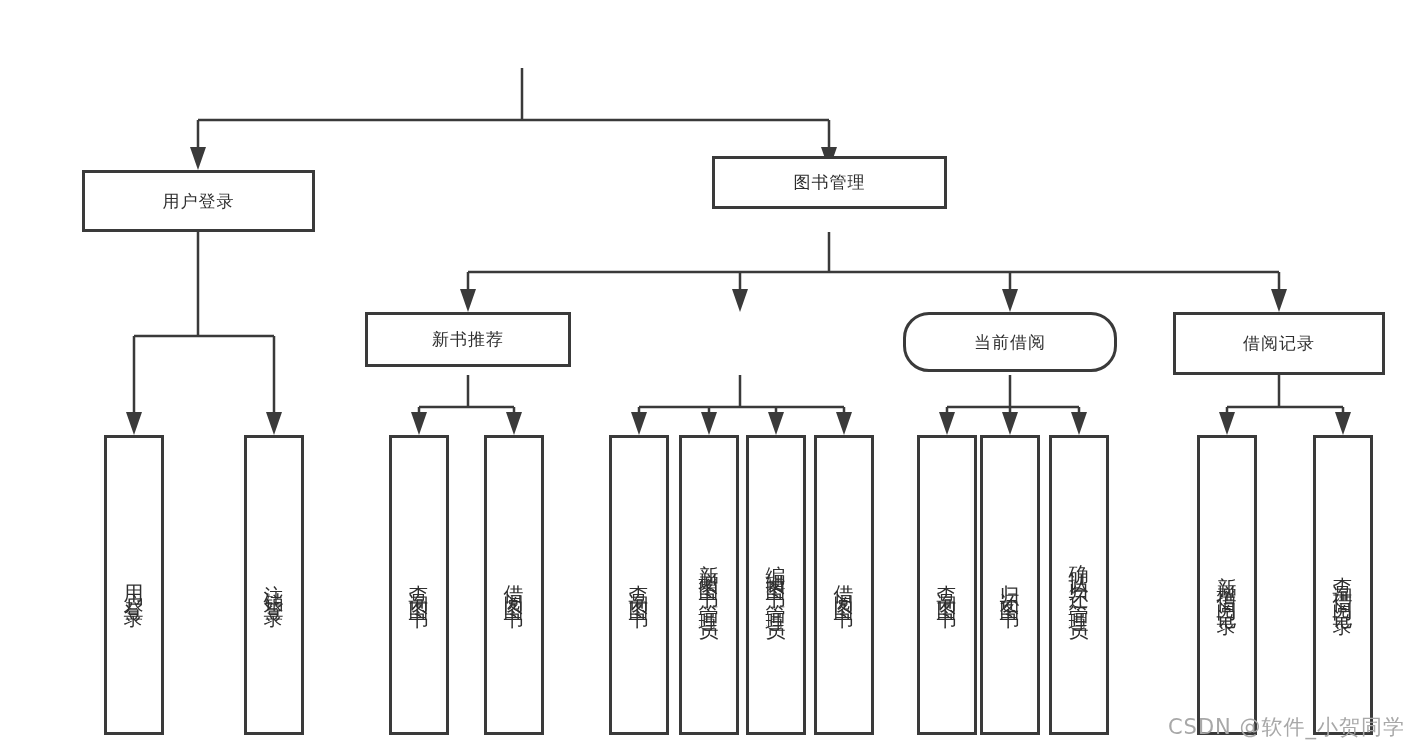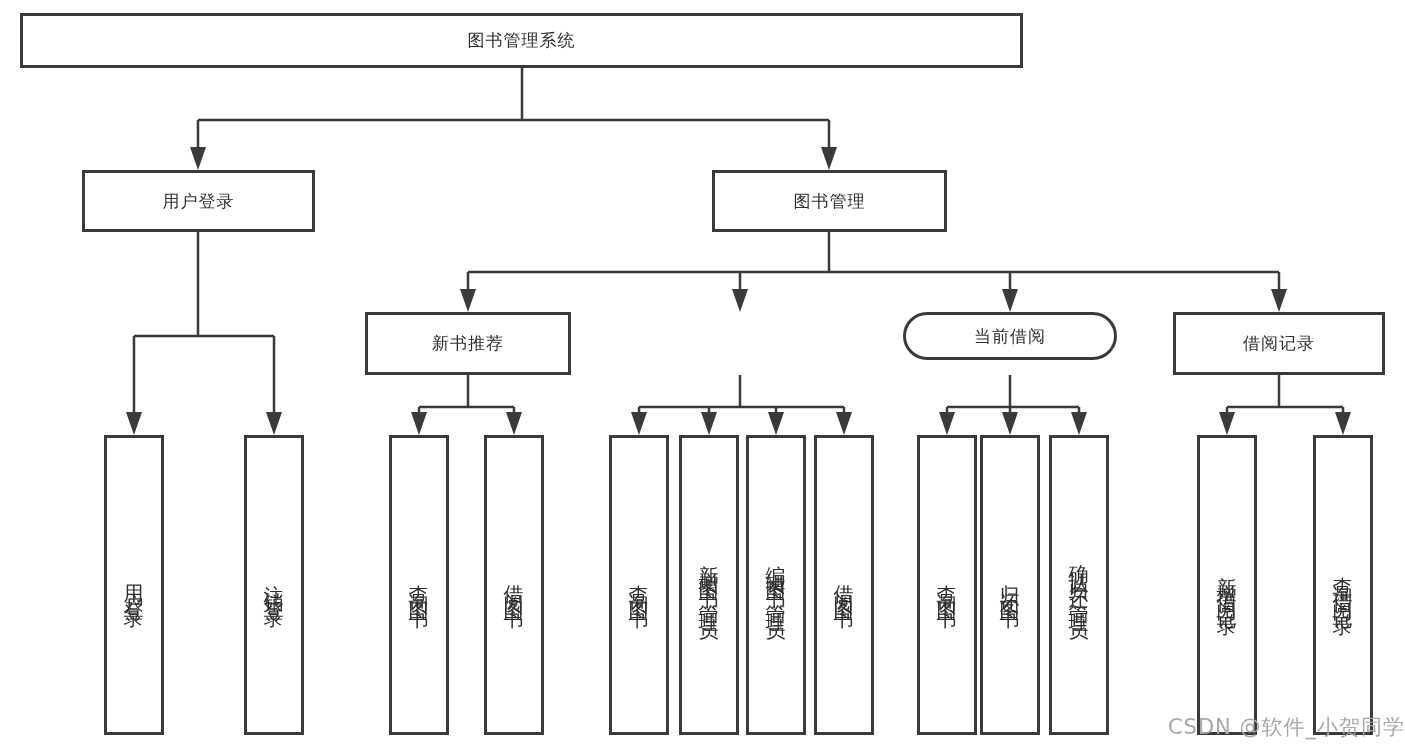--- a/index.html
+++ b/index.html
@@ -101,35 +101,32 @@
     <path d="M1010 375 V407 M947 407 H1079 M947 407 V416 M1010 407 V416 M1079 407 V416"></path>
     <polygon points="939,412 955,412 947,435"></polygon>
     <polygon points="1002,412 1018,412 1010,435"></polygon>
     <polygon points="1071,412 1087,412 1079,435"></polygon>
 
     <path d="M1279 375 V407 M1227 407 H1343 M1227 407 V416 M1343 407 V416"></path>
     <polygon points="1219,412 1235,412 1227,435"></polygon>
     <polygon points="1335,412 1351,412 1343,435"></polygon>
   </svg>
 
-  <div class="box hbox" style="left:20px;top:13px;width:1003px;height:55px;">
-    <span class="label">图书管理系统</span>
-  </div>
 
   <div class="box hbox" style="left:82px;top:170px;width:233px;height:62px;">
     <span class="label">用户登录</span>
   </div>
-  <div class="box hbox" style="left:712px;top:170px;width:235px;height:62px;text-align:center;">
+  <div class="box hbox" style="left:712px;top:156px;width:235px;height:53px;text-align:center;">
     <span class="label">图书管理</span>
   </div>
 
-  <div class="box hbox" style="left:365px;top:312px;width:206px;height:63px;">
+  <div class="box hbox" style="left:365px;top:312px;width:206px;height:55px;">
     <span class="label">新书推荐</span>
   </div>
-  <div class="box hbox" style="left:903px;top:312px;width:214px;height:48px;border-radius:26px;">
+  <div class="box hbox" style="left:903px;top:312px;width:214px;height:60px;border-radius:26px;">
     <span class="label">当前借阅</span>
   </div>
   <div class="box hbox" style="left:1173px;top:312px;width:212px;height:63px;">
     <span class="label">借阅记录</span>
   </div>
 
   <div class="box vbox" style="left:104px;top:435px;width:60px;height:300px;">
     <span class="vtext">用户登录</span>
   </div>
   <div class="box vbox" style="left:244px;top:435px;width:60px;height:300px;">

